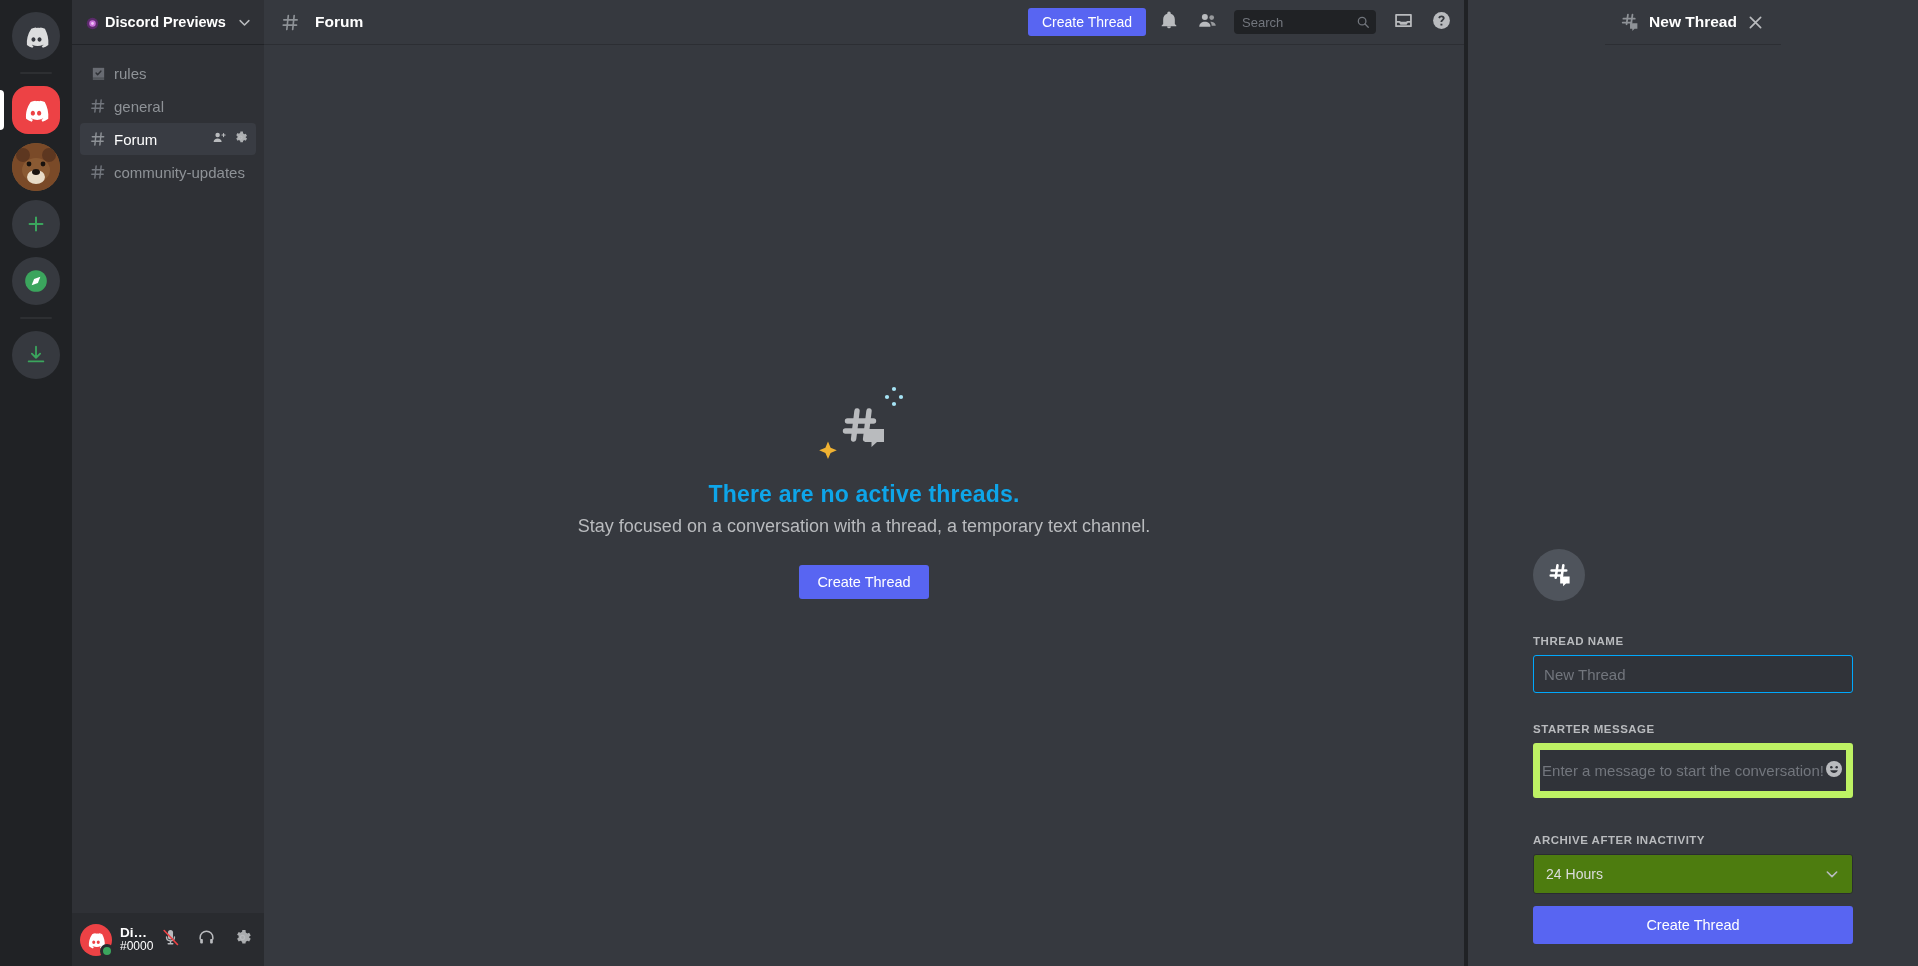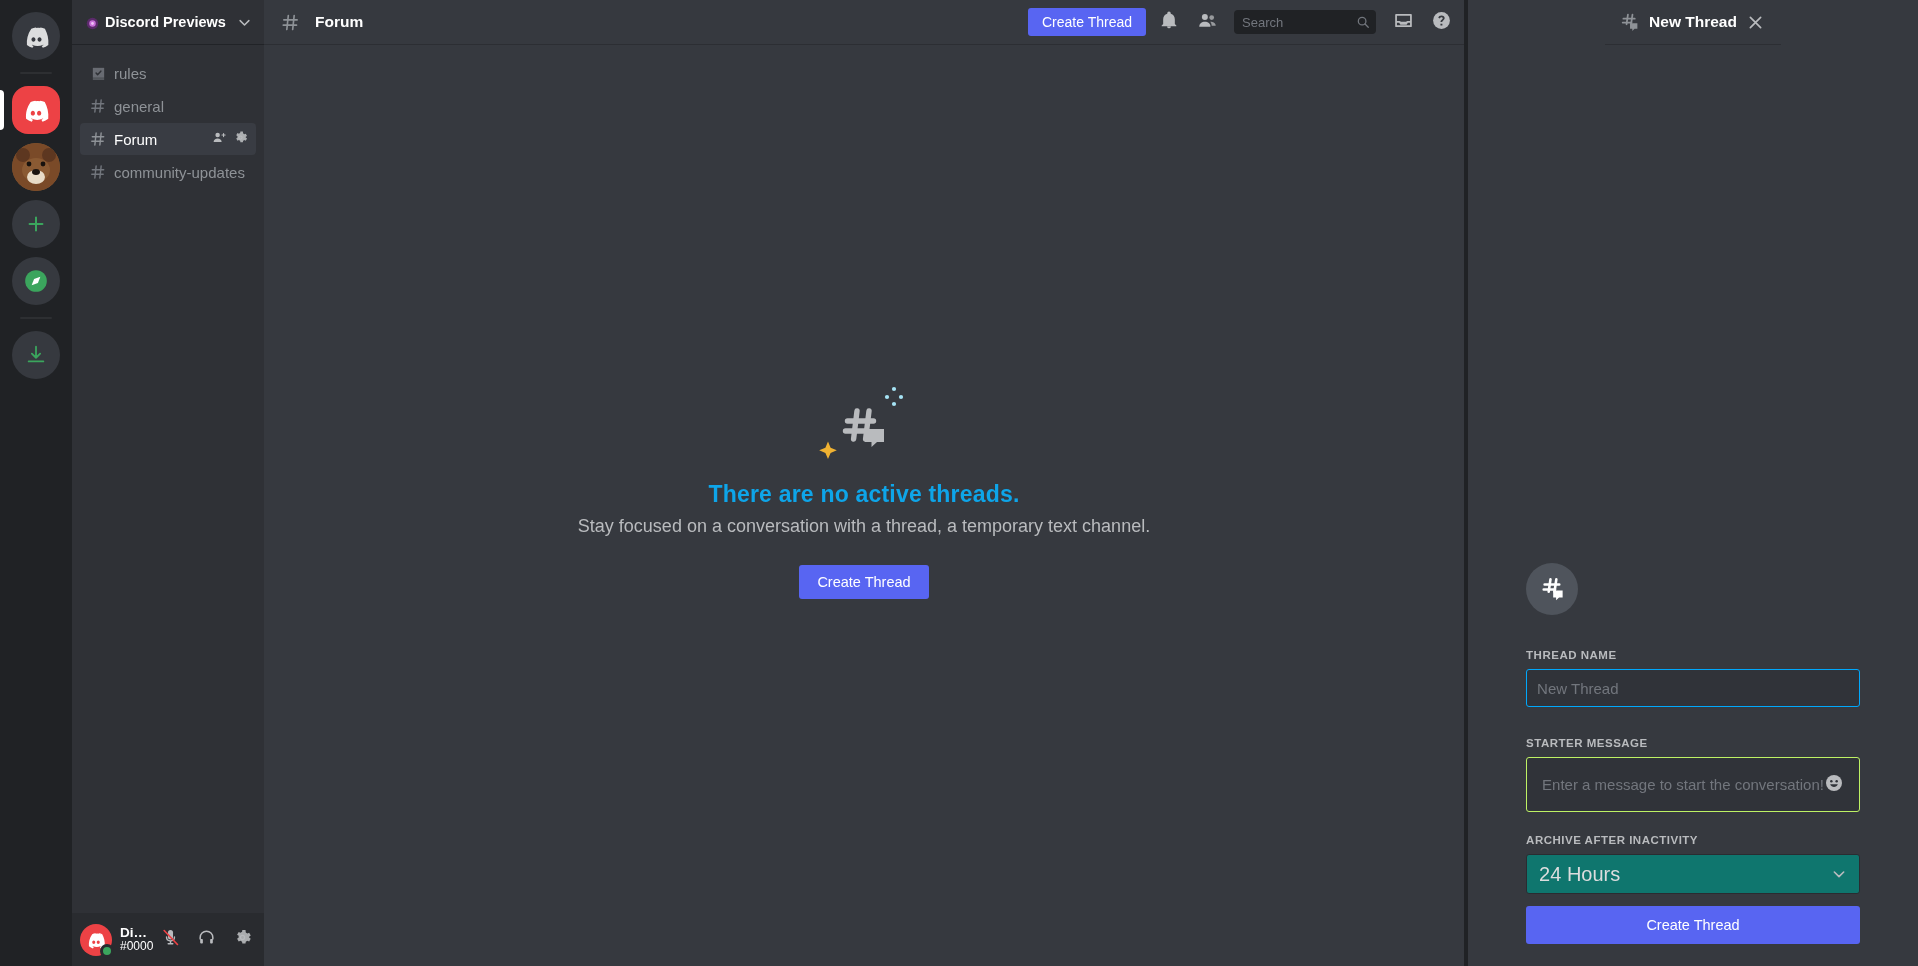--- a/index.html
+++ b/index.html
@@ -126,31 +126,31 @@
     font-size: 11.5px; font-weight: bold; letter-spacing: .5px;
     color: #b9bbbe; text-transform: uppercase; margin-bottom: 8px; margin-top: 12px;
   }
   .text-input {
     width: 100%; height: 38px; background: #303339; border: 1px solid #00a8fc;
     border-radius: 3px; color: #dcddde; font-family: inherit; font-size: 15px;
     padding: 0 10px; outline: none;
   }
   .text-input::placeholder { color: #72767d; }
   .msg-box {
-    width: 100%; height: 55px; background: #303339; border: 1px solid #bef264;
-    border-radius: 3px; display: flex; align-items: center; padding: 0 15px;
-    margin-bottom: 10px; cursor: text;
+    width: 100%; height: 55px; background: #303339; border: 7px solid #bef264;
+    border-radius: 3px; display: flex; align-items: center; padding: 0 2px;
+    margin-bottom: 24px; cursor: text;
   }
   .msg-placeholder { flex: 1; font-size: 15px; color: #72767d; }
   .emoji-btn { color: #b9bbbe; display: flex; cursor: pointer; }
   .field-gap { height: 18px; }
   .select {
-    width: 100%; height: 40px; background: #0f766e; border: 1px solid #2a2c31;
+    width: 100%; height: 40px; background: #4d7c0f; border: 1px solid #2a2c31;
     border-radius: 3px; display: flex; align-items: center; padding: 0 12px;
-    color: #dcddde; font-size: 20px; cursor: pointer; margin-bottom: 12px;
+    color: #dcddde; font-size: 14px; cursor: pointer; margin-bottom: 12px;
   }
   .select-val { flex: 1; }
   .select-chev { color: #b9bbbe; display: flex; }
   .panel-cta {
     width: 100%; height: 38px; background: #5865f2; color: #fff; border: none;
     border-radius: 3px; font-family: inherit; font-size: 14.5px; cursor: pointer;
   }
 </style>
 </head>
 <body>

